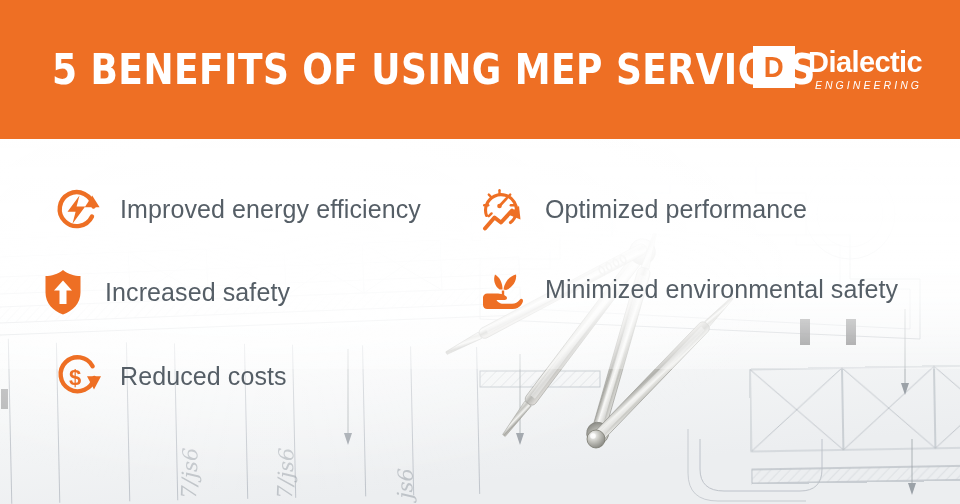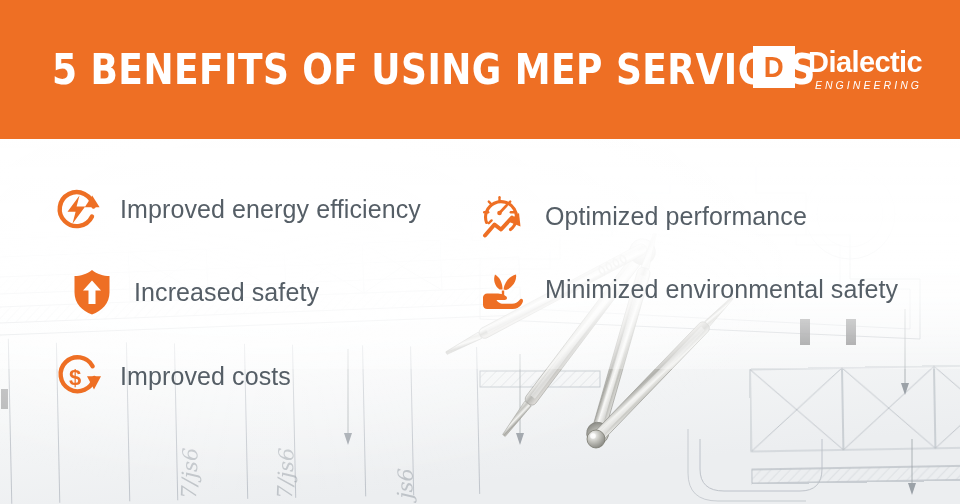--- a/index.html
+++ b/index.html
@@ -154,24 +154,24 @@
     color: #555e66;
     font-family: "Liberation Sans", sans-serif;
     font-size: 25px;
     line-height: 30px;
     letter-spacing: 0.1px;
     white-space: nowrap;
   }
 
   
   .pos-b0 { left: 54px;  top: 46px; }
-  .pos-b1 { left: 68px;  top: 129px; }
+  .pos-b1 { left: 39px;  top: 129px; }
   .pos-b2 { left: 54px;  top: 213px; }
   
-  .pos-b3 { left: 479px; top: 53px; }
+  .pos-b3 { left: 479px; top: 46px; }
   .pos-b4 { left: 479px; top: 126px; }
 </style>
 </head>
 <body>
 
 <div class="infographic">
 
   <div class="bg-photo">
     <svg width="960" height="365" viewBox="0 0 960 365" xmlns="http://www.w3.org/2000/svg">
       <defs>
@@ -388,21 +388,21 @@
       </svg>
       <span class="benefit-label">Increased safety</span>
     </div>
 
     <div class="benefit pos-b2">
       <svg class="benefit-icon" viewBox="0 0 48 48" xmlns="http://www.w3.org/2000/svg">
         <path d="M38.6,14.2 A17,17 0 1 0 40.2,26" fill="none" stroke="#ee6f24" stroke-width="4.4" stroke-linecap="round"></path>
         <path d="M33,24.2 L47,24.2 L40,37.5 Z" fill="#ee6f24"></path>
         <text x="21" y="32.5" fill="#ee6f24" font-family="Liberation Sans, sans-serif" font-size="22" font-weight="bold" text-anchor="middle">$</text>
       </svg>
-      <span class="benefit-label">Improved costs</span>
+      <span class="benefit-label">Reduced costs</span>
     </div>
 
     <div class="benefit pos-b3">
       <svg class="benefit-icon" viewBox="0 0 48 48" xmlns="http://www.w3.org/2000/svg">
         <g stroke="#ee6f24" stroke-width="3.1" fill="none" stroke-linecap="round">
           <path d="M7.5,30.5 A15.5,15.5 0 1 1 31.5,37.5"></path>
         </g>
         <g stroke="#ee6f24" stroke-width="2.4" stroke-linecap="round">
           <line x1="20.5" y1="5.3" x2="20.5" y2="9.3"></line>
           <line x1="9.8" y1="9.6" x2="12.6" y2="12.5"></line>

